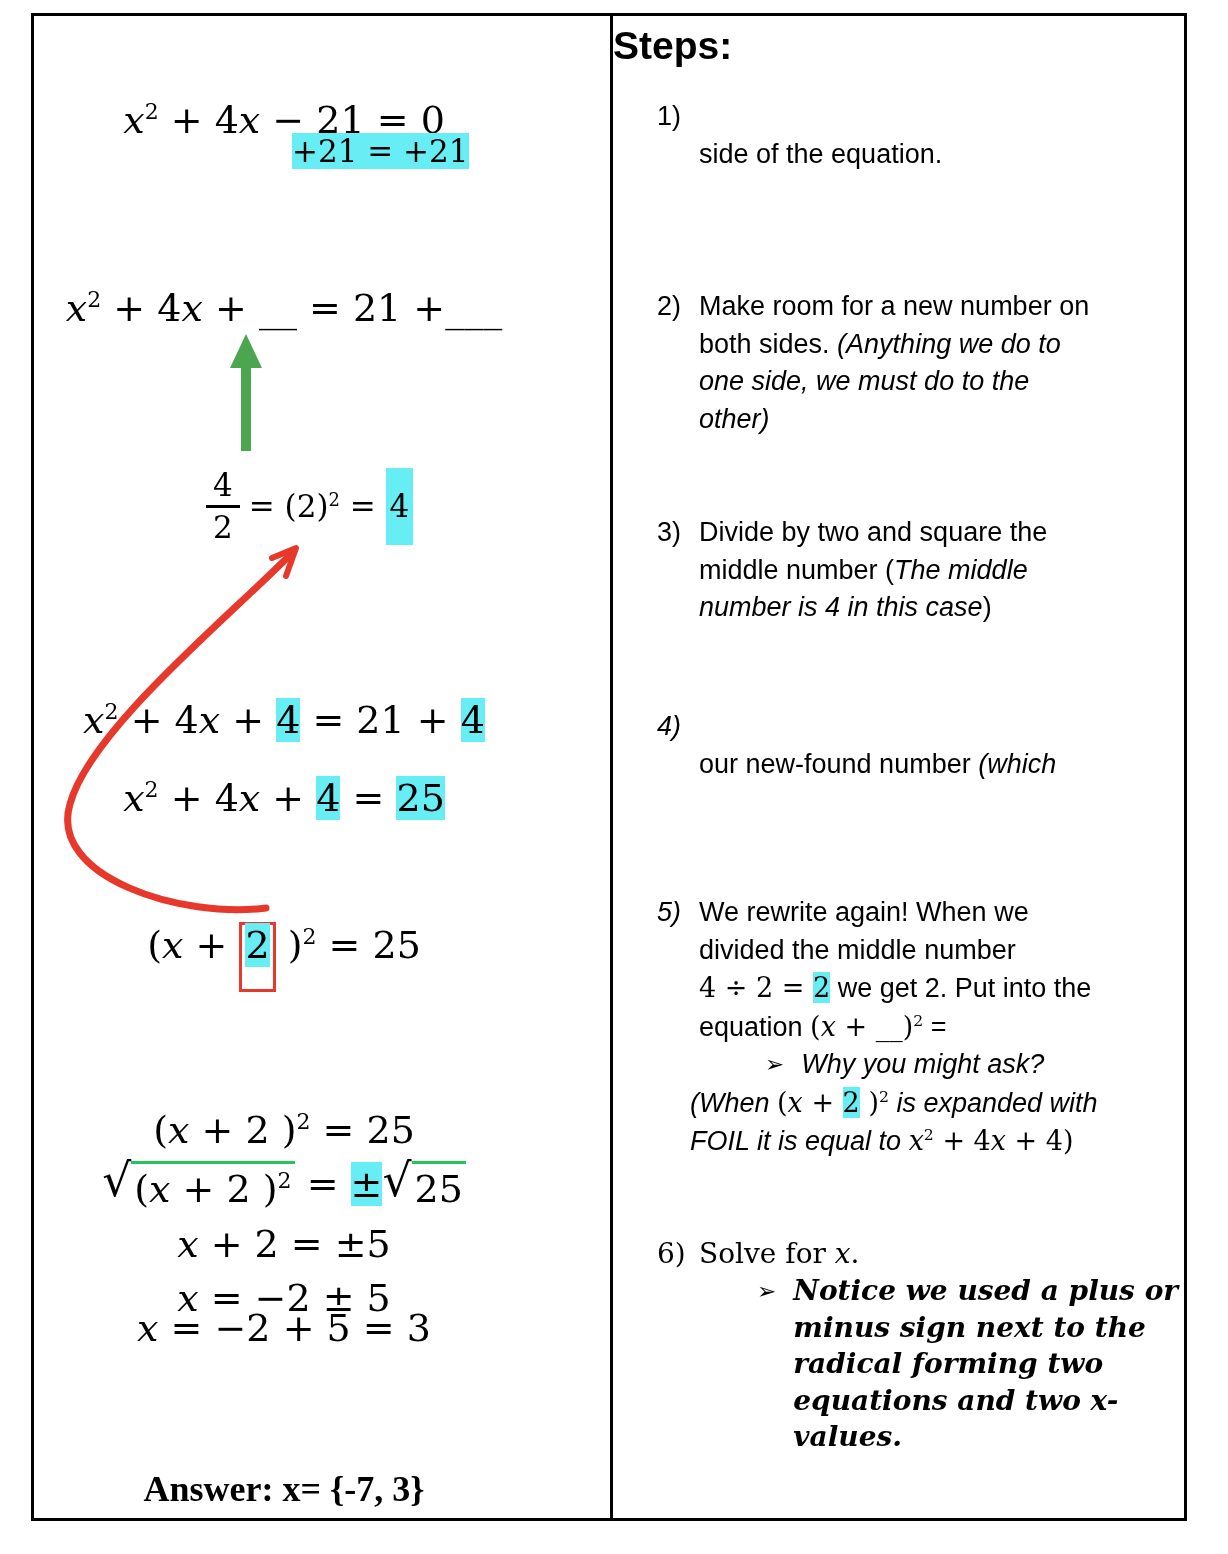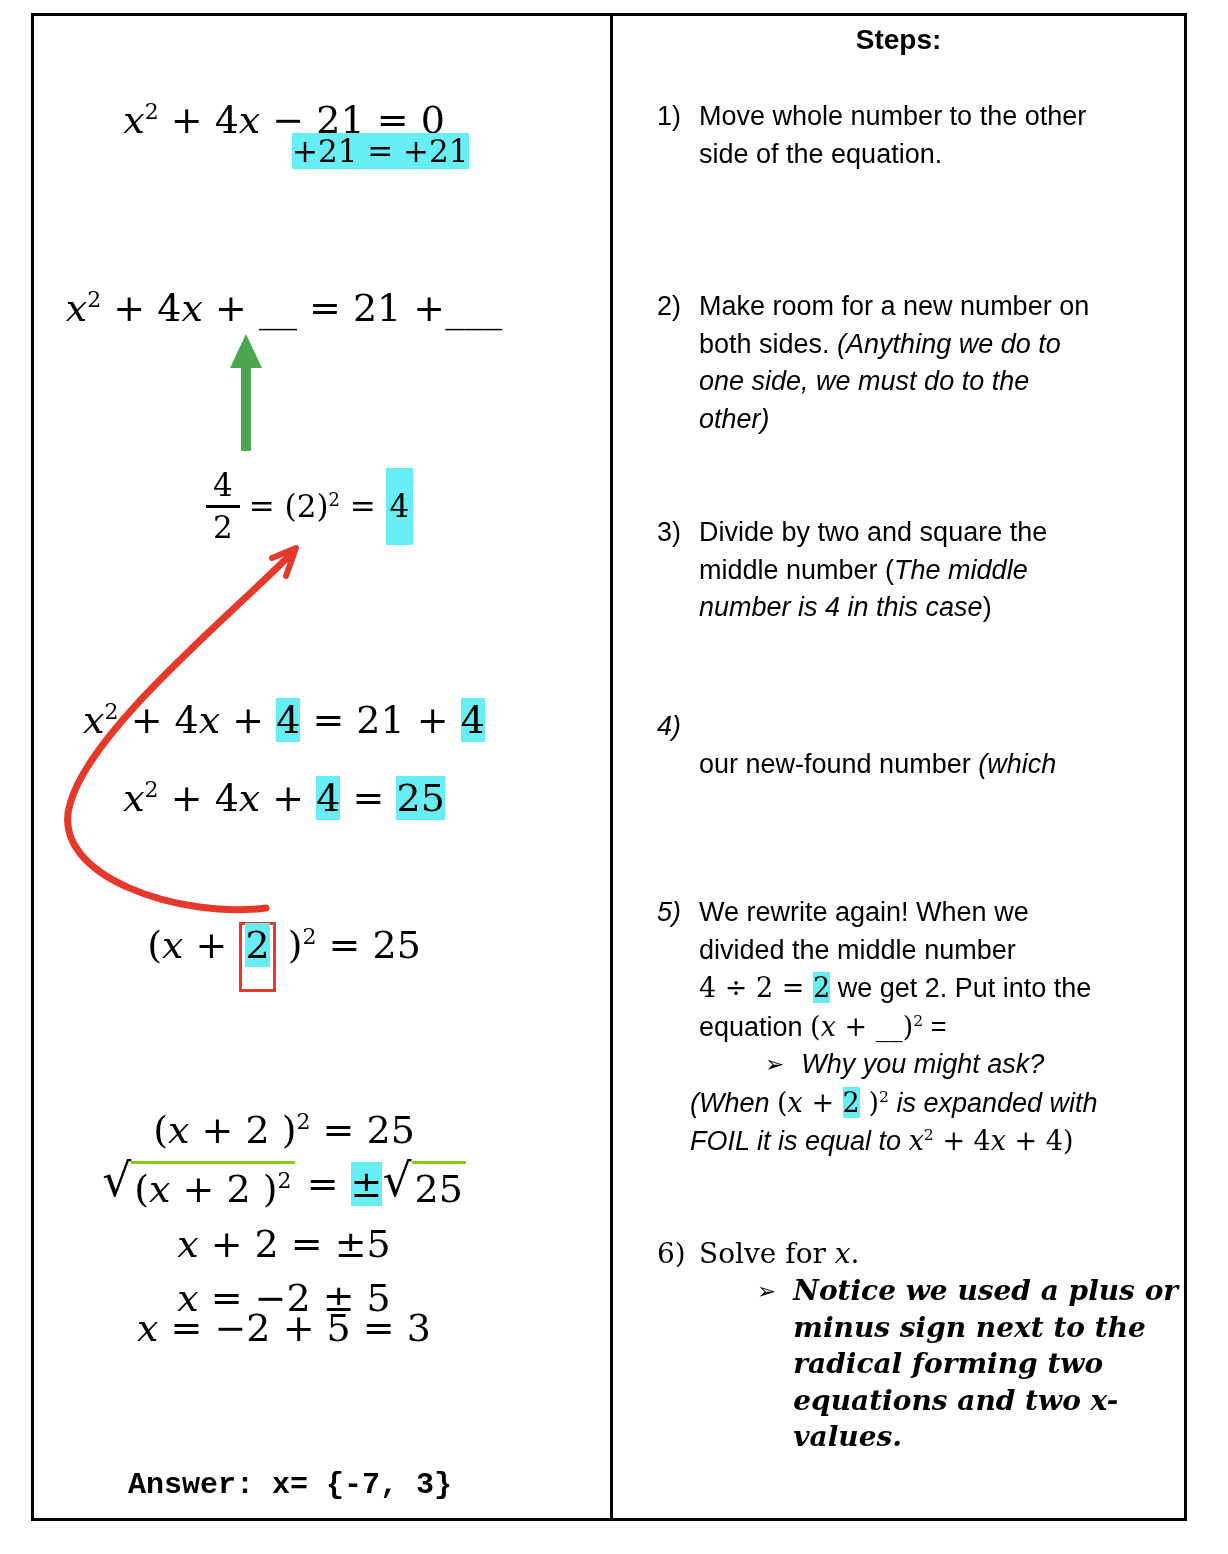--- a/index.html
+++ b/index.html
@@ -22,33 +22,33 @@
   .srf{font-family:"DejaVu Serif",serif;}
   .rbox{display:inline-block;border:3px solid var(--red);padding:0 3px 22px;margin-bottom:-25px;line-height:1.1;}
 
   .fraceq{display:flex;align-items:center;}
   .frac{display:inline-block;text-align:center;line-height:1.05;margin-right:9px;}
   .fnum{display:block;border-bottom:3px solid #000;padding:0 7px 3px;}
   .fden{display:block;padding-top:3px;}
 
   .sqrt{display:inline-flex;align-items:flex-start;}
   .rad{font-size:1.2em;line-height:0.9;transform:translateY(-1px);}
-  .radicand{border-top:3px solid #84cc16;padding:1px 3px 0;text-align:right;}
+  .radicand{border-top:3px solid #22c55e;padding:1px 3px 0;text-align:right;}
 
   .solveblock .bline{margin-bottom:5px;}
-  .answer{position:absolute;left:6px;width:500px;text-align:center;
-          font-family:Liberation Mono, monospace;font-weight:bold;font-size:30px;}
+  .answer{position:absolute;left:0;width:500px;text-align:center;
+          font-family:Liberation Serif, serif;font-weight:bold;font-size:36px;}
 
   .overlay{position:absolute;left:0;top:0;pointer-events:none;}
   .gah{fill:var(--green);}
   .rc{stroke:var(--red);fill:none;}
 
   
-  .steps-title{position:absolute;left:0;top:8px;width:100%;text-align:center;
-               font-weight:bold;font-size:28px;}
+  .steps-title{position:absolute;left:0;top:8px;width:100%;
+               font-weight:bold;font-size:39px;}
   .step{position:absolute;left:44px;display:flex;font-size:27px;line-height:37.5px;}
   .step .num{width:42px;flex:none;}
   .step .body{width:482px;flex:none;}
   .bullet-row{display:flex;align-items:flex-start;}
   .bullet-glyph{flex:none;font-size:23px;margin-right:17px;line-height:37.5px;}
   .b5-bullet{margin-left:66px;}
   .b5-cont{margin-left:-9px;}
   .step-serif,.step-serif .body{font-family:"DejaVu Serif",serif;font-size:28px;line-height:37px;}
   .b6-bullet{margin-left:58px;margin-top:1px;}
   .b6-text{font-weight:bold;font-style:italic;line-height:36.5px;}
@@ -108,21 +108,21 @@
 
       <div class="answer" style="top:1452px">Answer: x= {-7, 3}</div>
     </div>
 
     <div class="col col-right">
 
       <div class="steps-title">Steps:</div>
 
       <div class="step" style="top:82px">
         <div class="num">1)</div>
-        <div class="body"><span>Move whole number to the other</span><br><span>side of the equation.</span></div>
+        <div class="body"><br><span>side of the equation.</span></div>
       </div>
 
       <div class="step" style="top:272px">
         <div class="num">2)</div>
         <div class="body"><span>Make room for a new number on</span><br><span>both sides. </span><span class="it">(Anything we do to</span><br><span class="it">one side, we must do to the</span><br><span class="it">other)</span></div>
       </div>
 
       <div class="step" style="top:498px">
         <div class="num">3)</div>
         <div class="body"><span>Divide by two and square the</span><br><span>middle number (</span><span class="it">The middle</span><br><span class="it">number is 4 in this case</span><span>)</span></div>

